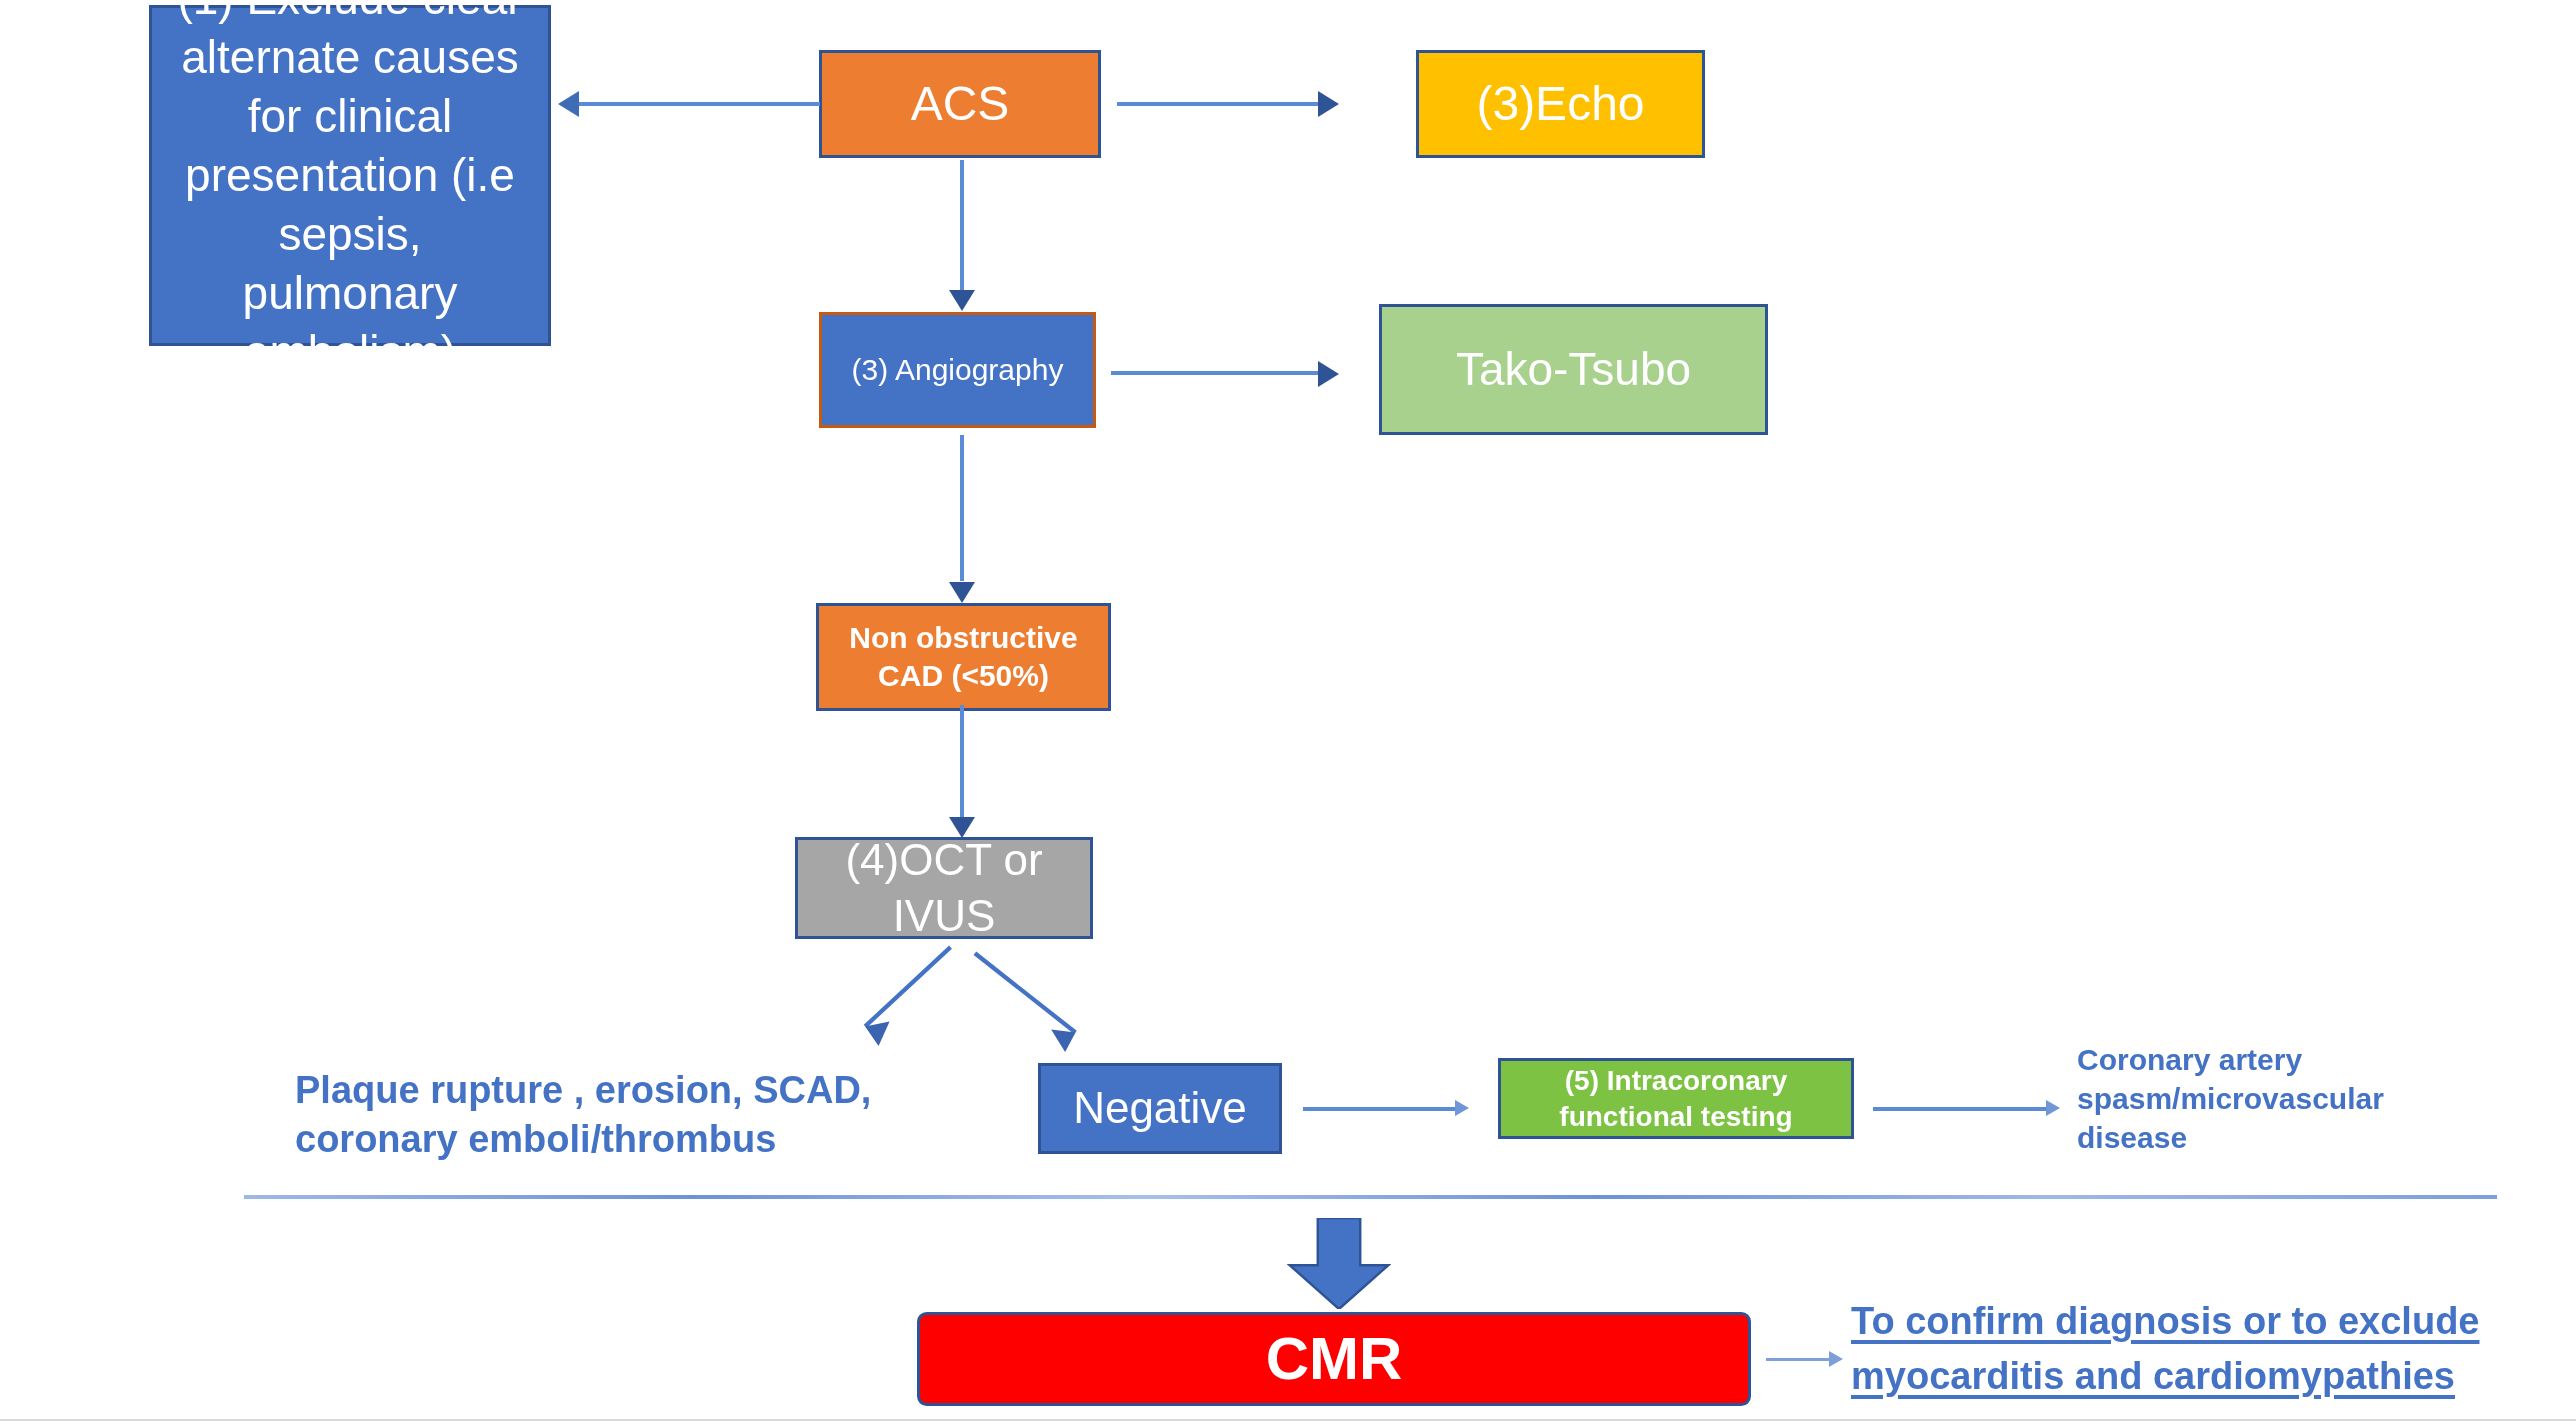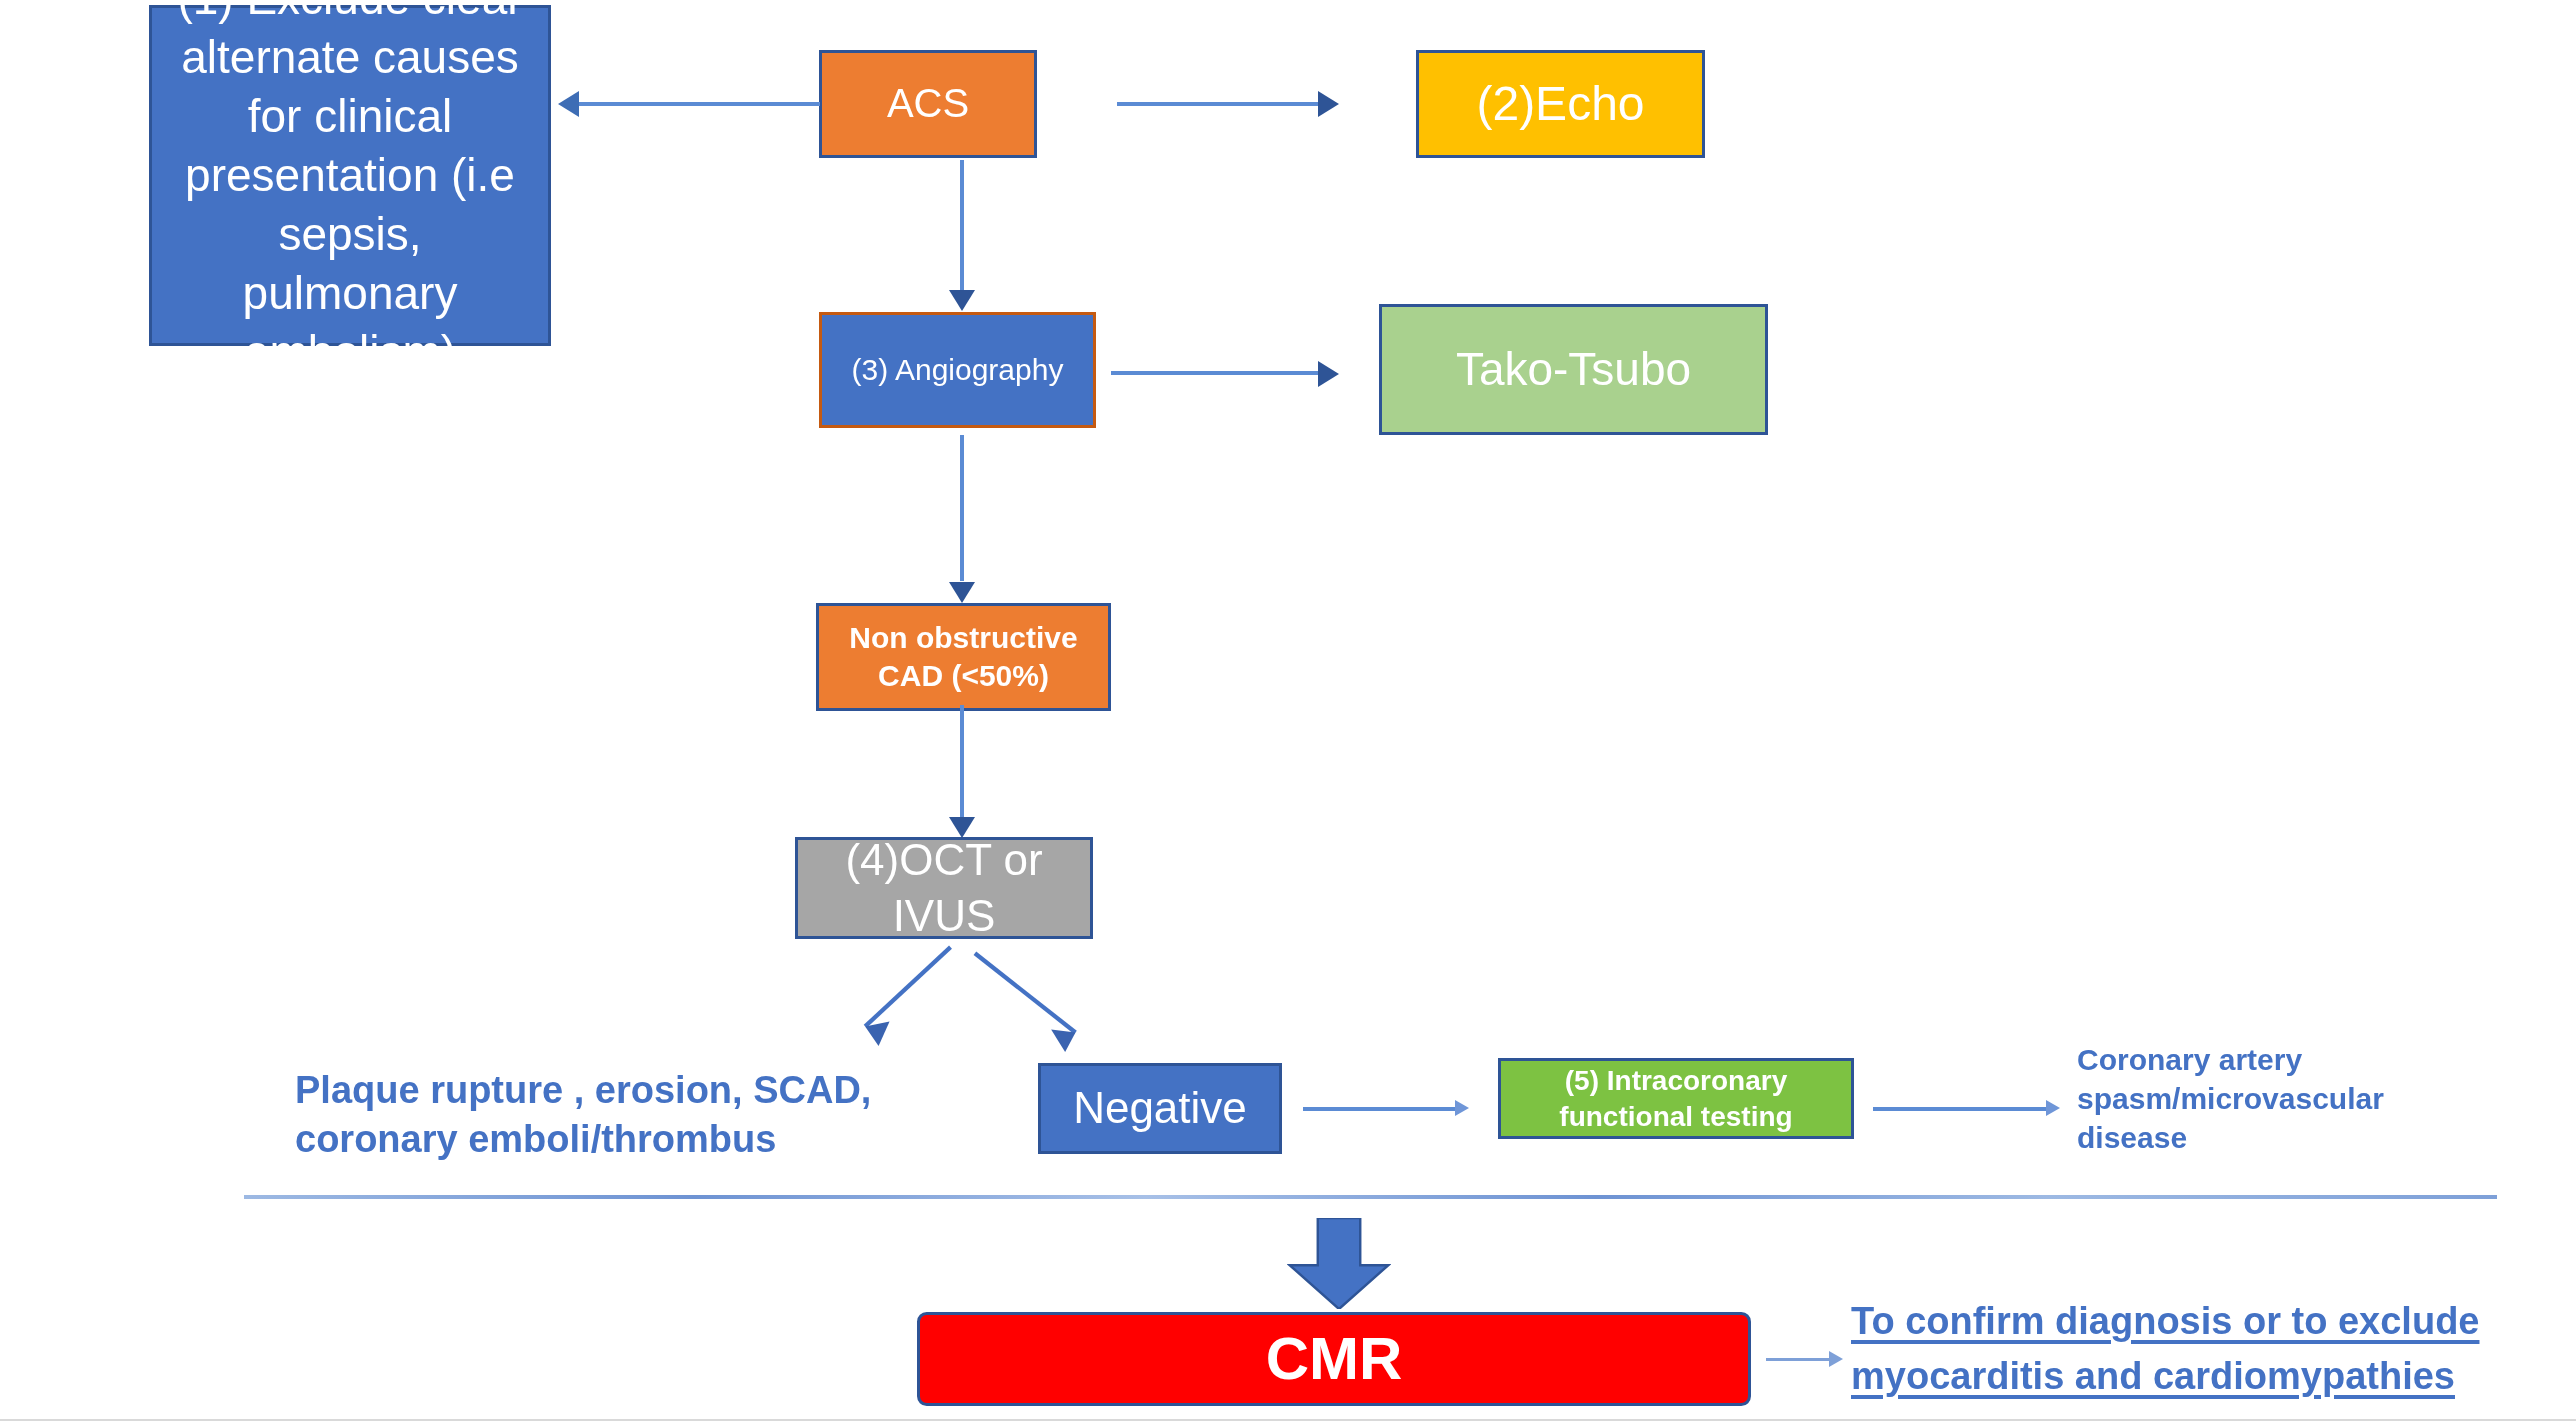--- a/index.html
+++ b/index.html
@@ -30,23 +30,23 @@
     padding: 2.4px 6px;
   }
   
   #node-exclude {
     left: 149px; top: 4.9px; width: 402px; height: 341px;
     background: #4472C4;
     font-size: 46px;
     padding: 3.7px 16px;
   }
   #node-acs {
-    left: 819px; top: 50px; width: 218px; height: 108px;
+    left: 819px; top: 50px; width: 282px; height: 108px;
     background: #ED7D31;
-    font-size: 40px;
+    font-size: 48px;
   }
   #node-echo {
     left: 1416px; top: 50px; width: 289px; height: 108px;
     background: #FFC000;
     font-size: 48px;
   }
   #node-angio {
     left: 819px; top: 312px; width: 277px; height: 116px;
     background: #4472C4;
     border-color: #C55A11;
@@ -169,21 +169,21 @@
 </style>
 </head>
 <body>
 
 <div id="canvas">
 
   <div class="node" id="node-exclude">(1) Exclude clear alternate causes for clinical presentation  (i.e sepsis, pulmonary embolism)</div>
 
   <div class="node" id="node-acs">ACS</div>
 
-  <div class="node" id="node-echo">(2)Echo</div>
+  <div class="node" id="node-echo">(3)Echo</div>
 
   <div class="node" id="node-angio">(3) Angiography</div>
 
   <div class="node" id="node-tako">Tako-Tsubo</div>
 
   <div class="node" id="node-cad">Non obstructive CAD (&lt;50%)</div>
 
   <div class="node" id="node-oct">(4)OCT or IVUS</div>
 
   <div class="node" id="node-negative">Negative</div>

